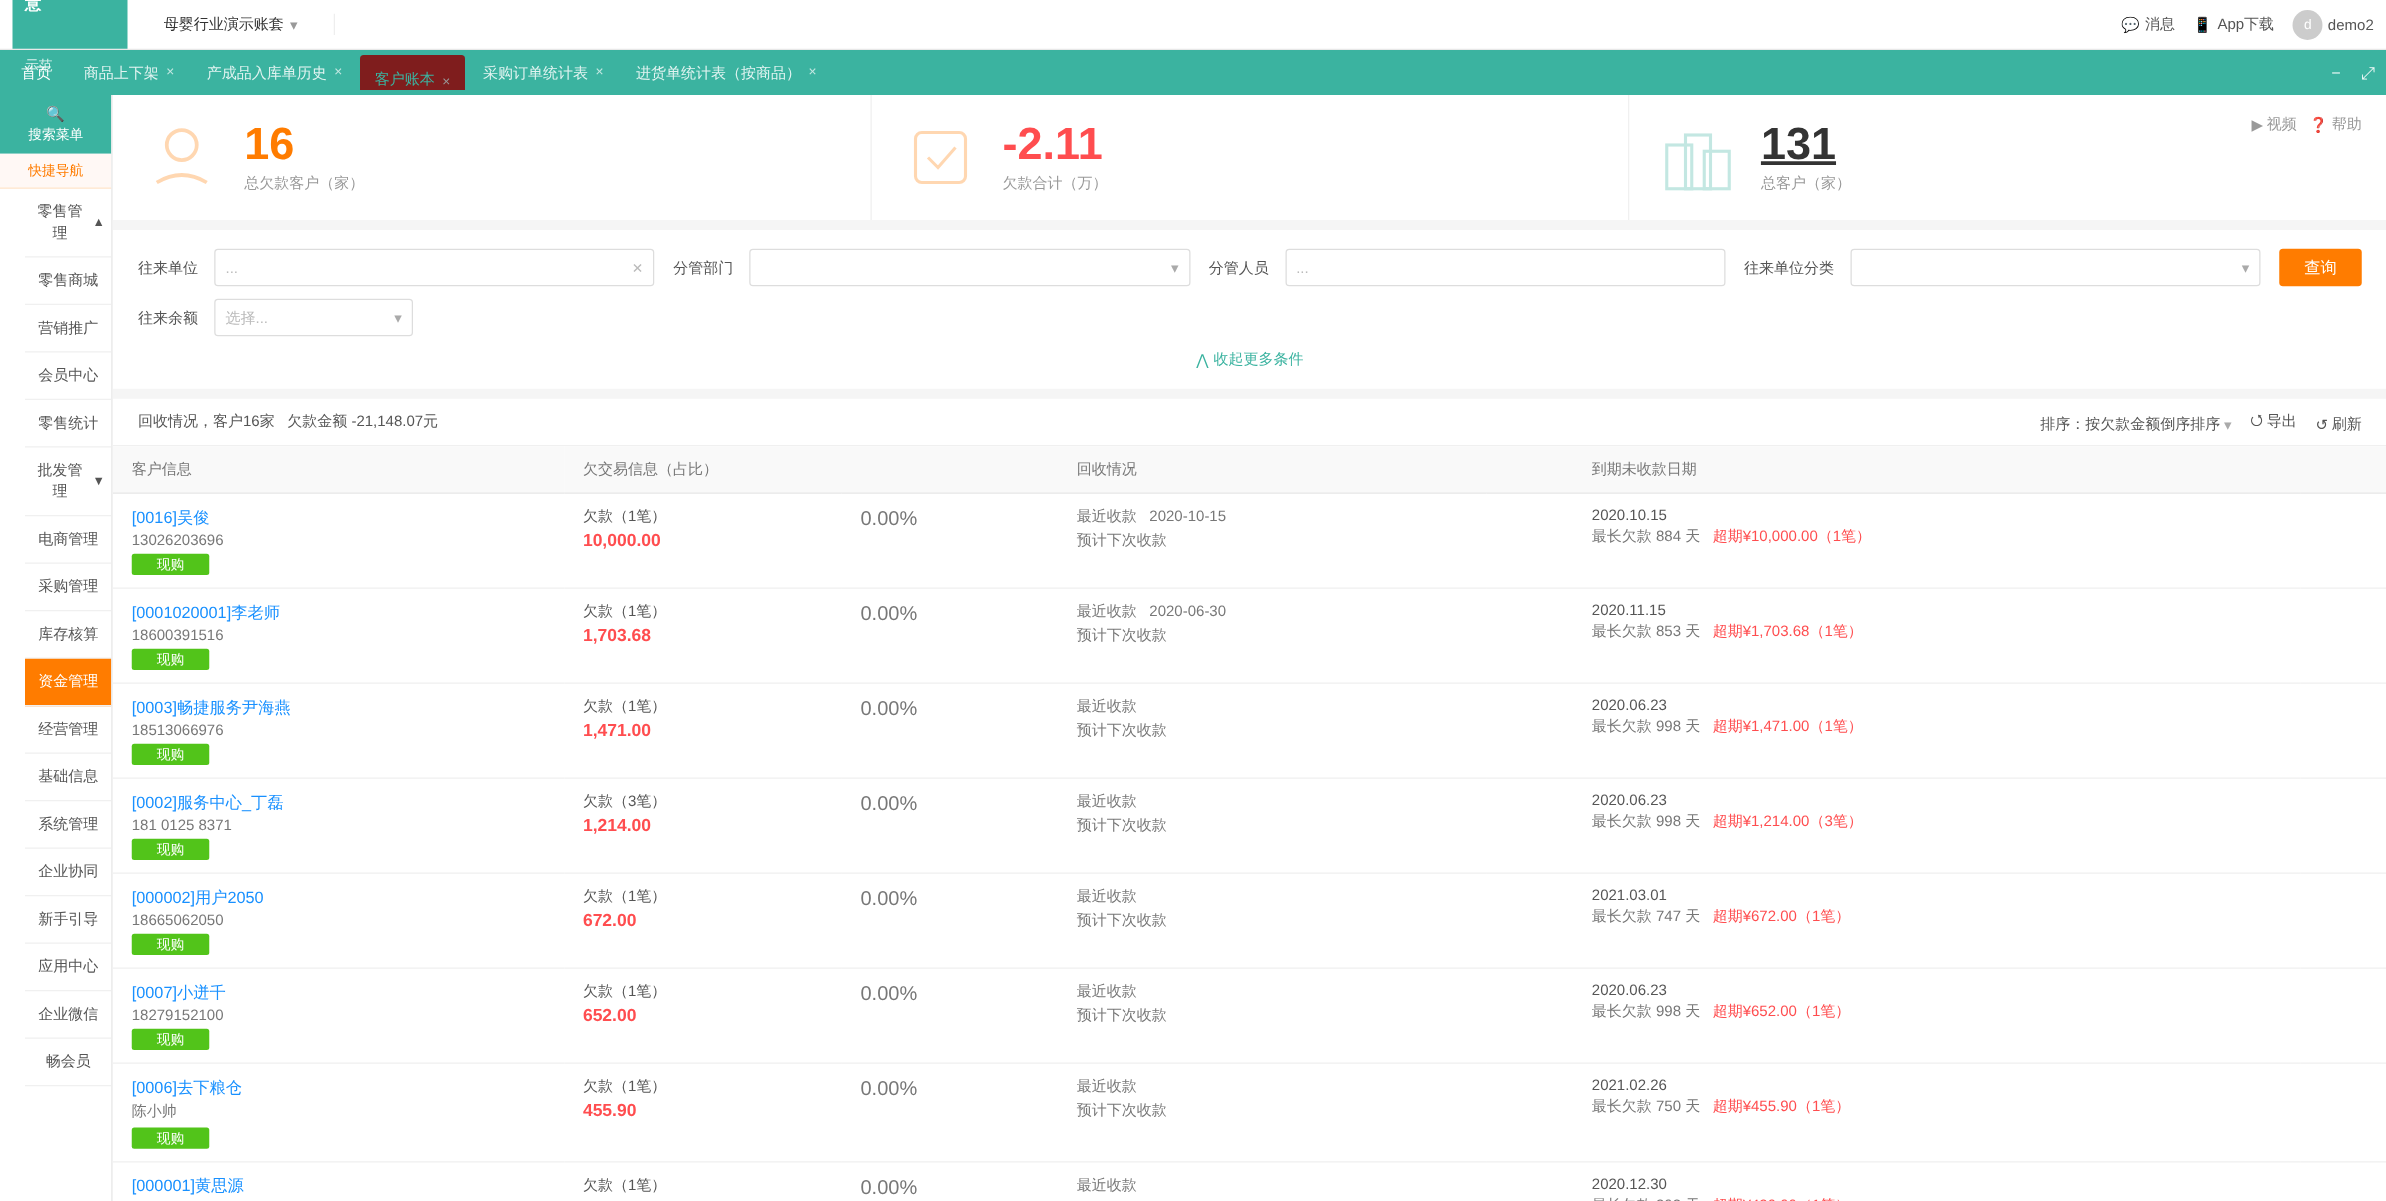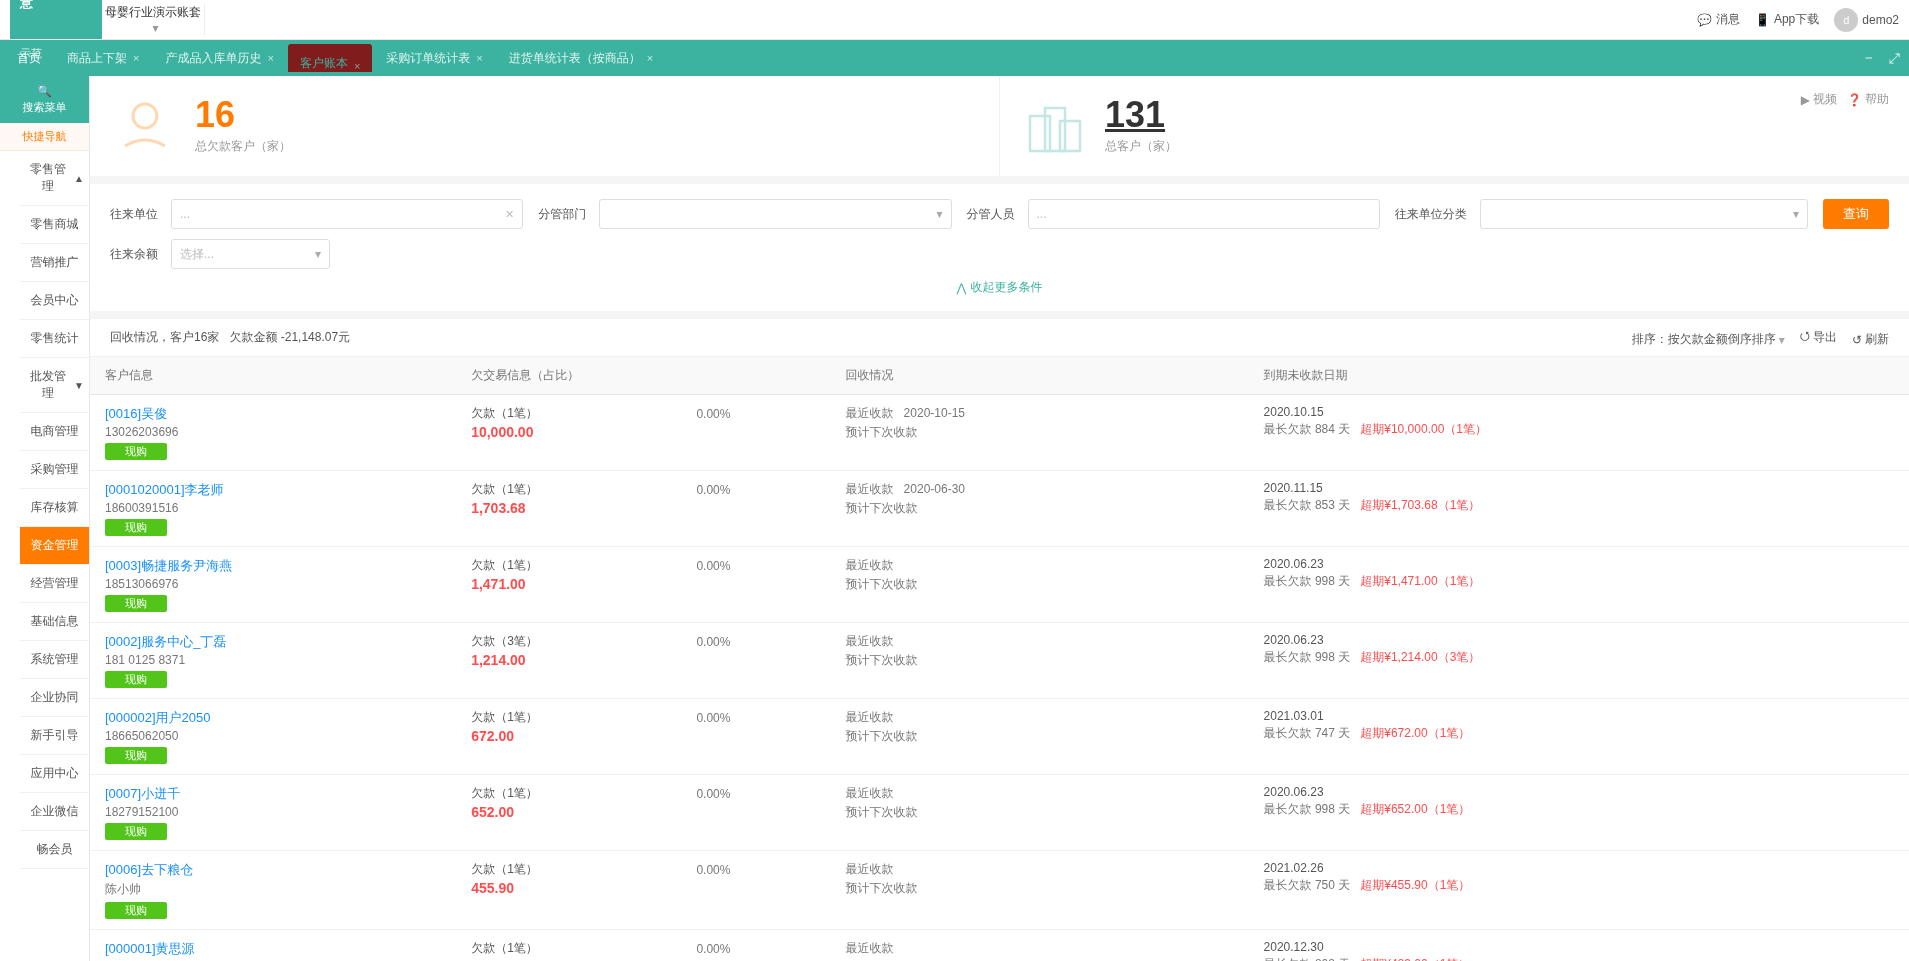--- a/index.html
+++ b/index.html
@@ -2,21 +2,21 @@
 <html><head>
   <meta charset="utf-8">
   <style>
     * { margin: 0; padding: 0; box-sizing: border-box; }
     body { font-family: 'Microsoft YaHei', Arial, sans-serif; font-size: 13px; background: #f5f5f5; color: #333; overflow-x: hidden; }
 
     
     .top-bar { display: flex; align-items: center; height: 40px; background: #fff; border-bottom: 1px solid #e8e8e8; padding: 0 10px; }
     .logo-area { display: flex; align-items: center; width: 92px; background: #3bb3a0; height: 100%; padding: 0 10px; }
     .logo-text { color: #fff; font-size: 11px; line-height: 1.2; }
-    .store-selector { display: flex; align-items: center; padding: 0 3px; color: #333; font-size: 12px; border-right: 1px solid #eee; flex-direction: column; }
+    .store-selector { display: flex; align-items: center; padding: 0 29px; color: #333; font-size: 12px; border-right: 1px solid #eee; }
     .store-selector .arrow { color: #999; margin-left: 5px; }
     .top-right { margin-left: auto; display: flex; align-items: center; gap: 15px; }
     .top-right-item { display: flex; align-items: center; gap: 4px; font-size: 12px; color: #555; cursor: pointer; }
 
     
     .nav-tabs { display: flex; align-items: center; background: #3bb3a0; height: 36px; padding: 0 5px; overflow: hidden; }
     .nav-tab { display: flex; align-items: center; height: 28px; padding: 0 12px; border-radius: 3px 3px 0 0; font-size: 12px; cursor: pointer; color: rgba(255,255,255,0.85); white-space: nowrap; margin-right: 2px; }
     .nav-tab:first-child { background: transparent; color: #fff; }
     .nav-tab.active { background: #7f1d1d; color: #3bb3a0; align-items: flex-end; }
     .nav-tab .close { margin-left: 6px; color: rgba(255,255,255,0.7); font-size: 11px; }
@@ -73,21 +73,21 @@
     .data-table thead th { padding: 10px 15px; text-align: left; font-size: 12px; color: #777; font-weight: normal; }
     .data-table tbody tr { border-bottom: 1px solid #f0f0f0; }
     .data-table tbody td { padding: 10px 15px; vertical-align: top; font-size: 12px; }
 
     .customer-name { color: #1890ff; cursor: pointer; font-size: 13px; }
     .customer-phone { color: #777; font-size: 12px; margin-top: 2px; }
     .tag-now { display: inline-block; background: #52c41a; color: #fff; font-size: 11px; padding: 1px 20px; border-radius: 2px; margin-top: 4px; }
 
     .debt-count { color: #555; font-size: 12px; }
     .debt-amount { color: #ff4d4f; font-size: 14px; font-weight: bold; margin-top: 2px; }
-    .debt-percent { color: #777; font-size: 12px; margin-top: 2px; }
+    .debt-percent { color: #777; font-size: 16px; margin-top: 2px; }
 
     .collection-date { color: #777; font-size: 12px; }
     .collection-next { color: #777; font-size: 12px; margin-top: 2px; }
 
     .overdue-date { color: #555; font-size: 12px; }
     .overdue-days { color: #777; font-size: 12px; margin-top: 2px; }
     .overdue-link { color: #ff4d4f; cursor: pointer; }
 
     
     .sidebar-quick { background: #fff8f5; border-bottom: 1px solid #ffe5cc; padding: 6px; text-align: center; font-size: 11px; color: #ff7c00; }
@@ -196,20 +196,32 @@
       <div class="stat-card">
         <div class="stat-icon">
           <svg viewBox="0 0 60 60" fill="none">
             <circle cx="30" cy="20" r="12" stroke="#ff7c00" stroke-width="3"></circle>
             <path d="M10 50 Q30 38 50 50" stroke="#ff7c00" stroke-width="3" fill="none"></path>
           </svg>
         </div>
         <div class="stat-info">
           <div class="stat-number orange">16</div>
           <div class="stat-label">总欠款客户（家）</div>
+        </div>
+      </div>
+      <div class="stat-card">
+        <div class="stat-icon">
+          <svg viewBox="0 0 60 60" fill="none">
+            <rect x="10" y="10" width="40" height="40" rx="5" stroke="#ff7c00" stroke-width="2.5" fill="none"></rect>
+            <path d="M20 30 L28 38 L42 22" stroke="#ff7c00" stroke-width="2.5"></path>
+          </svg>
+        </div>
+        <div class="stat-info">
+          <div class="stat-number red">-2.11</div>
+          <div class="stat-label">欠款合计（万）</div>
         </div>
       </div>
       <div class="stat-card" style="position:relative;">
         <div class="stat-icon">
           <svg viewBox="0 0 60 60" fill="none">
             <rect x="5" y="20" width="20" height="35" stroke="#3bb3a0" stroke-width="2.5" fill="none"></rect>
             <rect x="20" y="12" width="20" height="43" stroke="#3bb3a0" stroke-width="2.5" fill="none"></rect>
             <rect x="35" y="25" width="20" height="30" stroke="#3bb3a0" stroke-width="2.5" fill="none"></rect>
           </svg>
         </div>

